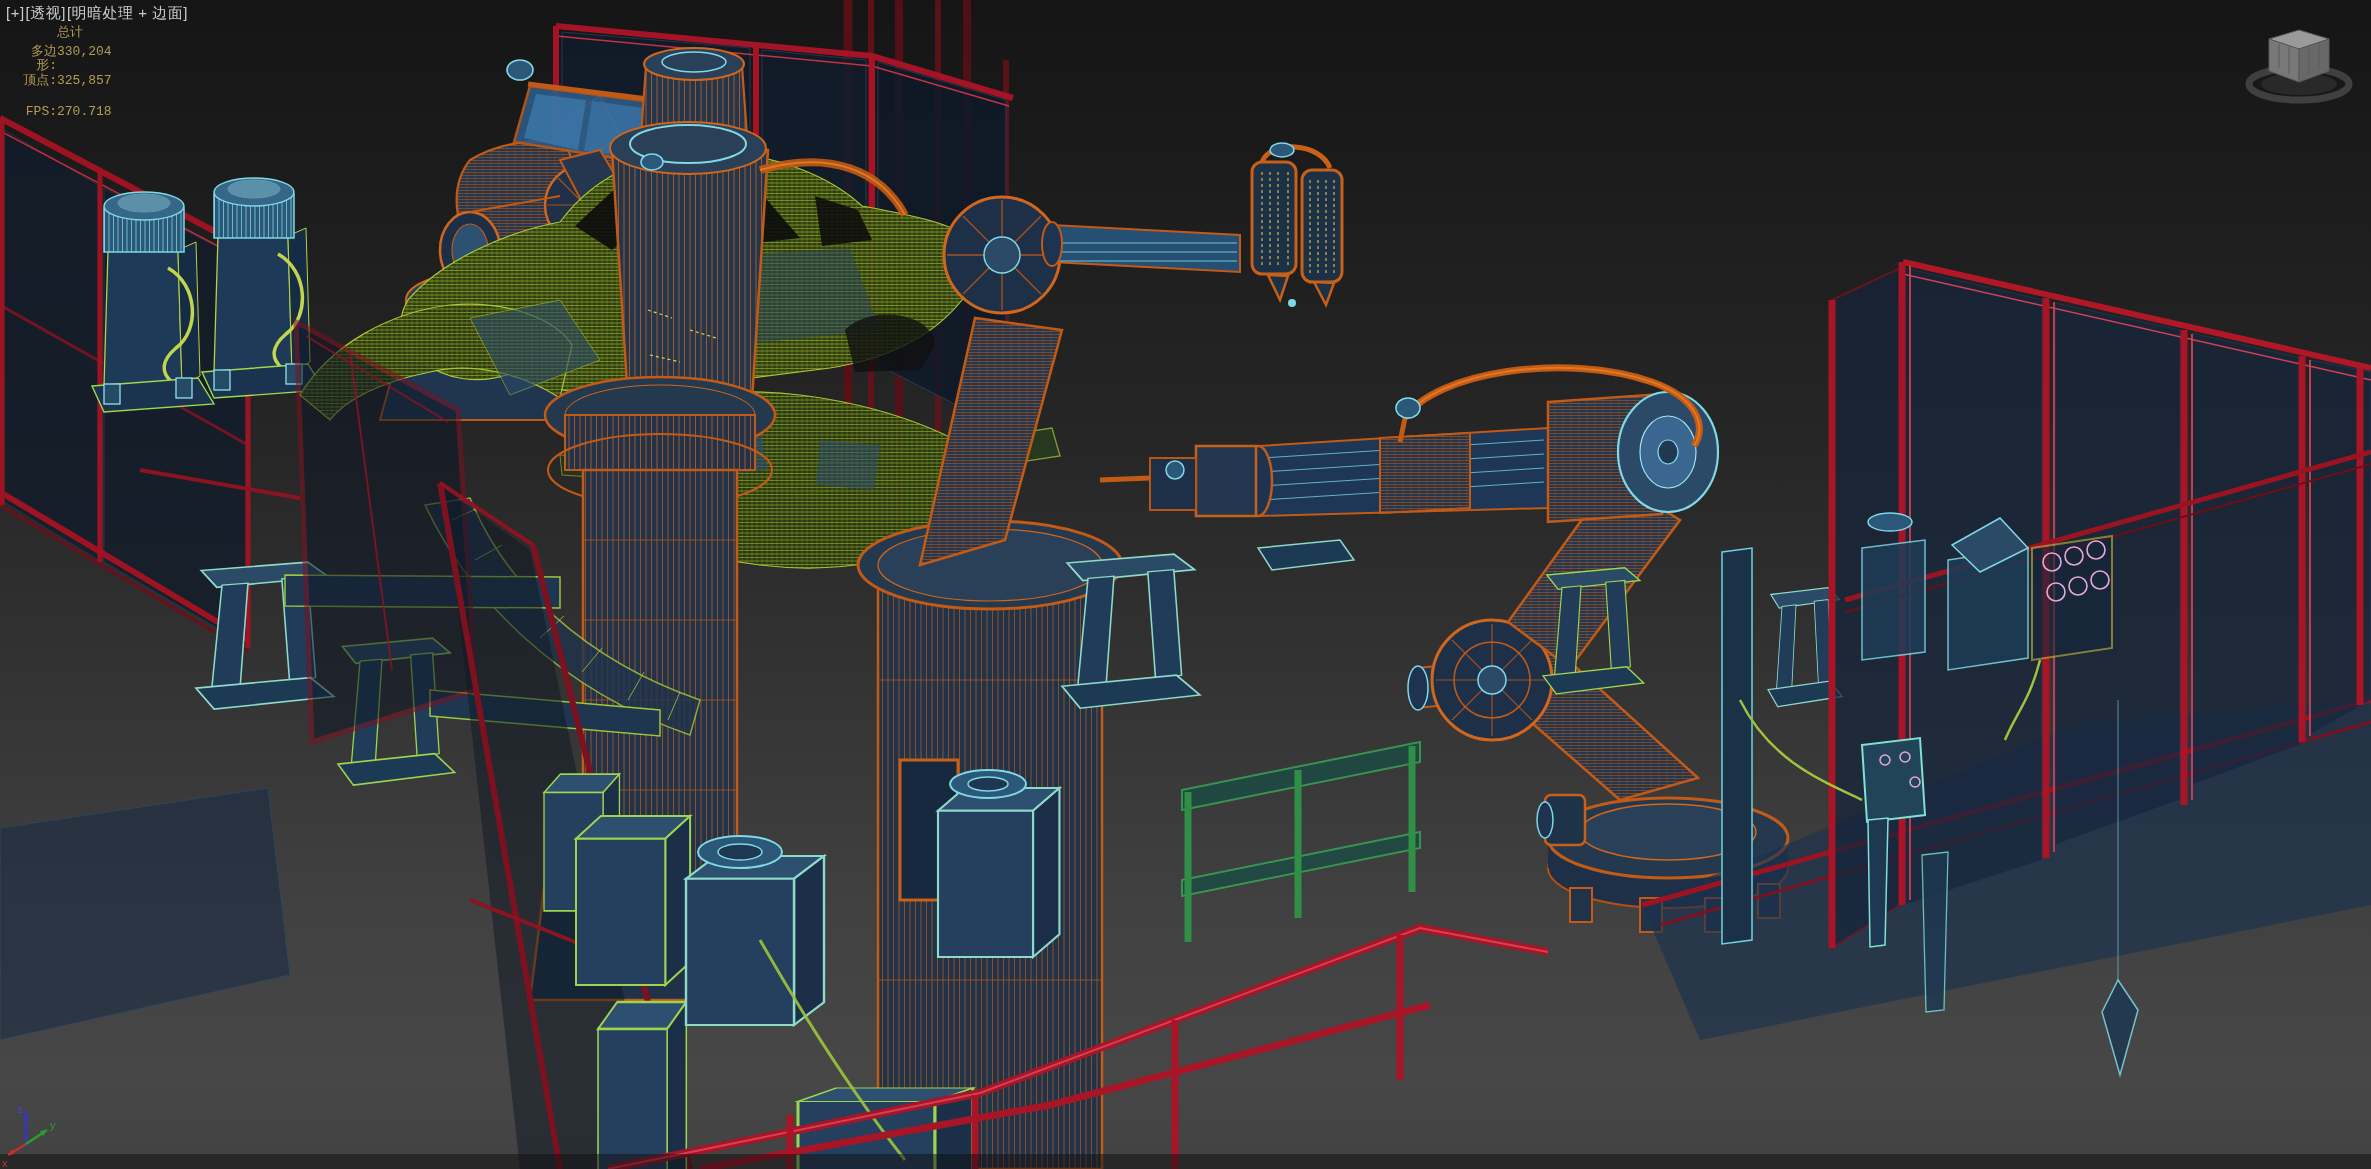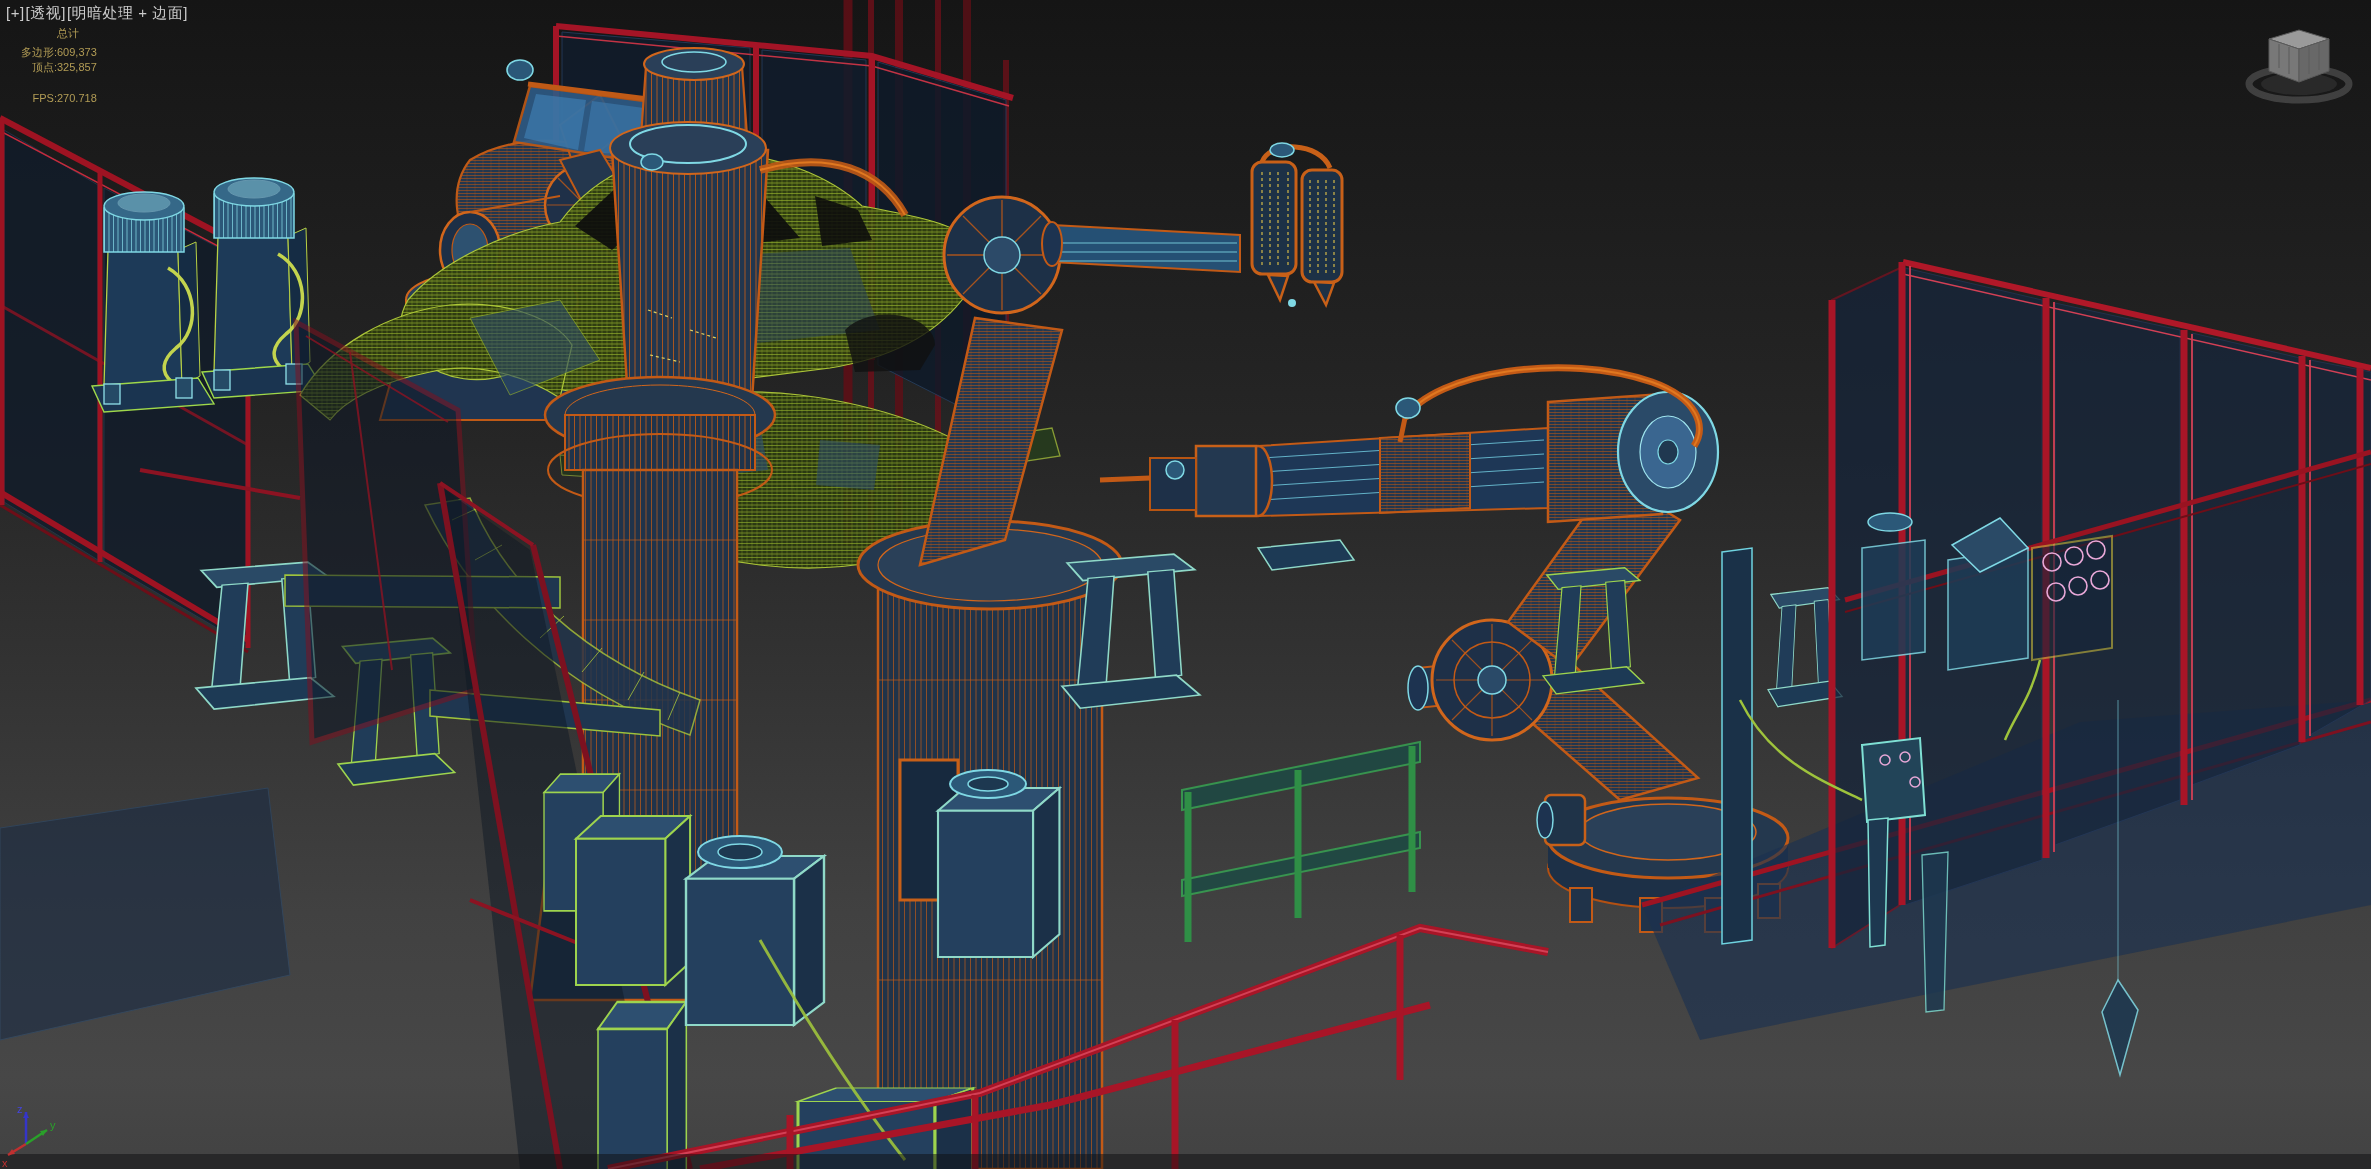--- a/index.html
+++ b/index.html
@@ -2,21 +2,21 @@
 <html><head>
 <meta charset="utf-8">
 <style>
   html,body{margin:0;padding:0;background:#222;}
   .stage{position:relative;width:2371px;height:1169px;overflow:hidden;
     font-family:"Liberation Sans",sans-serif;
     background:linear-gradient(180deg,#151515 0%,#1d1d1d 18%,#262626 38%,#333333 58%,#414141 78%,#474747 92%,#424242 100%);}
   .scene{position:absolute;left:0;top:0;width:100%;height:100%;}
   .vp-label{position:absolute;left:6px;top:4px;font-size:15px;color:#cbcbcb;letter-spacing:0.5px;cursor:pointer;}
   .vp-label span{margin-right:1px;}
-  .vp-stats{position:absolute;left:0;top:26px;font-size:11px;color:#b29c55;line-height:14px;}
+  .vp-stats{position:absolute;left:0;top:26px;font-size:13px;color:#b29c55;line-height:14px;font-family:Liberation Mono, monospace;}
   .stat-title{margin-left:57px;margin-bottom:5px;}
   .stat-row{display:flex;margin-bottom:1px;}
   .stat-row .sl{margin-left:14px;width:43px;text-align:right;}
   .stat-row.fps{margin-top:17px;}
   .viewcube{position:absolute;right:10px;top:12px;}
   .axis{position:absolute;left:0px;bottom:0px;}
   .axis text{font-size:11px;font-family:"Liberation Sans",sans-serif;}
 </style>
 </head>
 <body>
@@ -350,21 +350,21 @@
 </svg>
 
 <div class="vp-label">
   <span>[+]</span><span>[透视]</span><span>[明暗处理 + 边面]</span>
 </div>
 
 <div class="vp-stats">
   <div class="stat-title">总计</div>
   <div class="stat-row">
     <span class="sl">多边形:</span>
-    <span class="sv">609,373</span>
+    <span class="sv">330,204</span>
   </div>
   <div class="stat-row">
     <span class="sl">顶点:</span>
     <span class="sv">325,857</span>
   </div>
   <div class="stat-row fps">
     <span class="sl">FPS:</span>
     <span class="sv">270.718</span>
   </div>
 </div>

